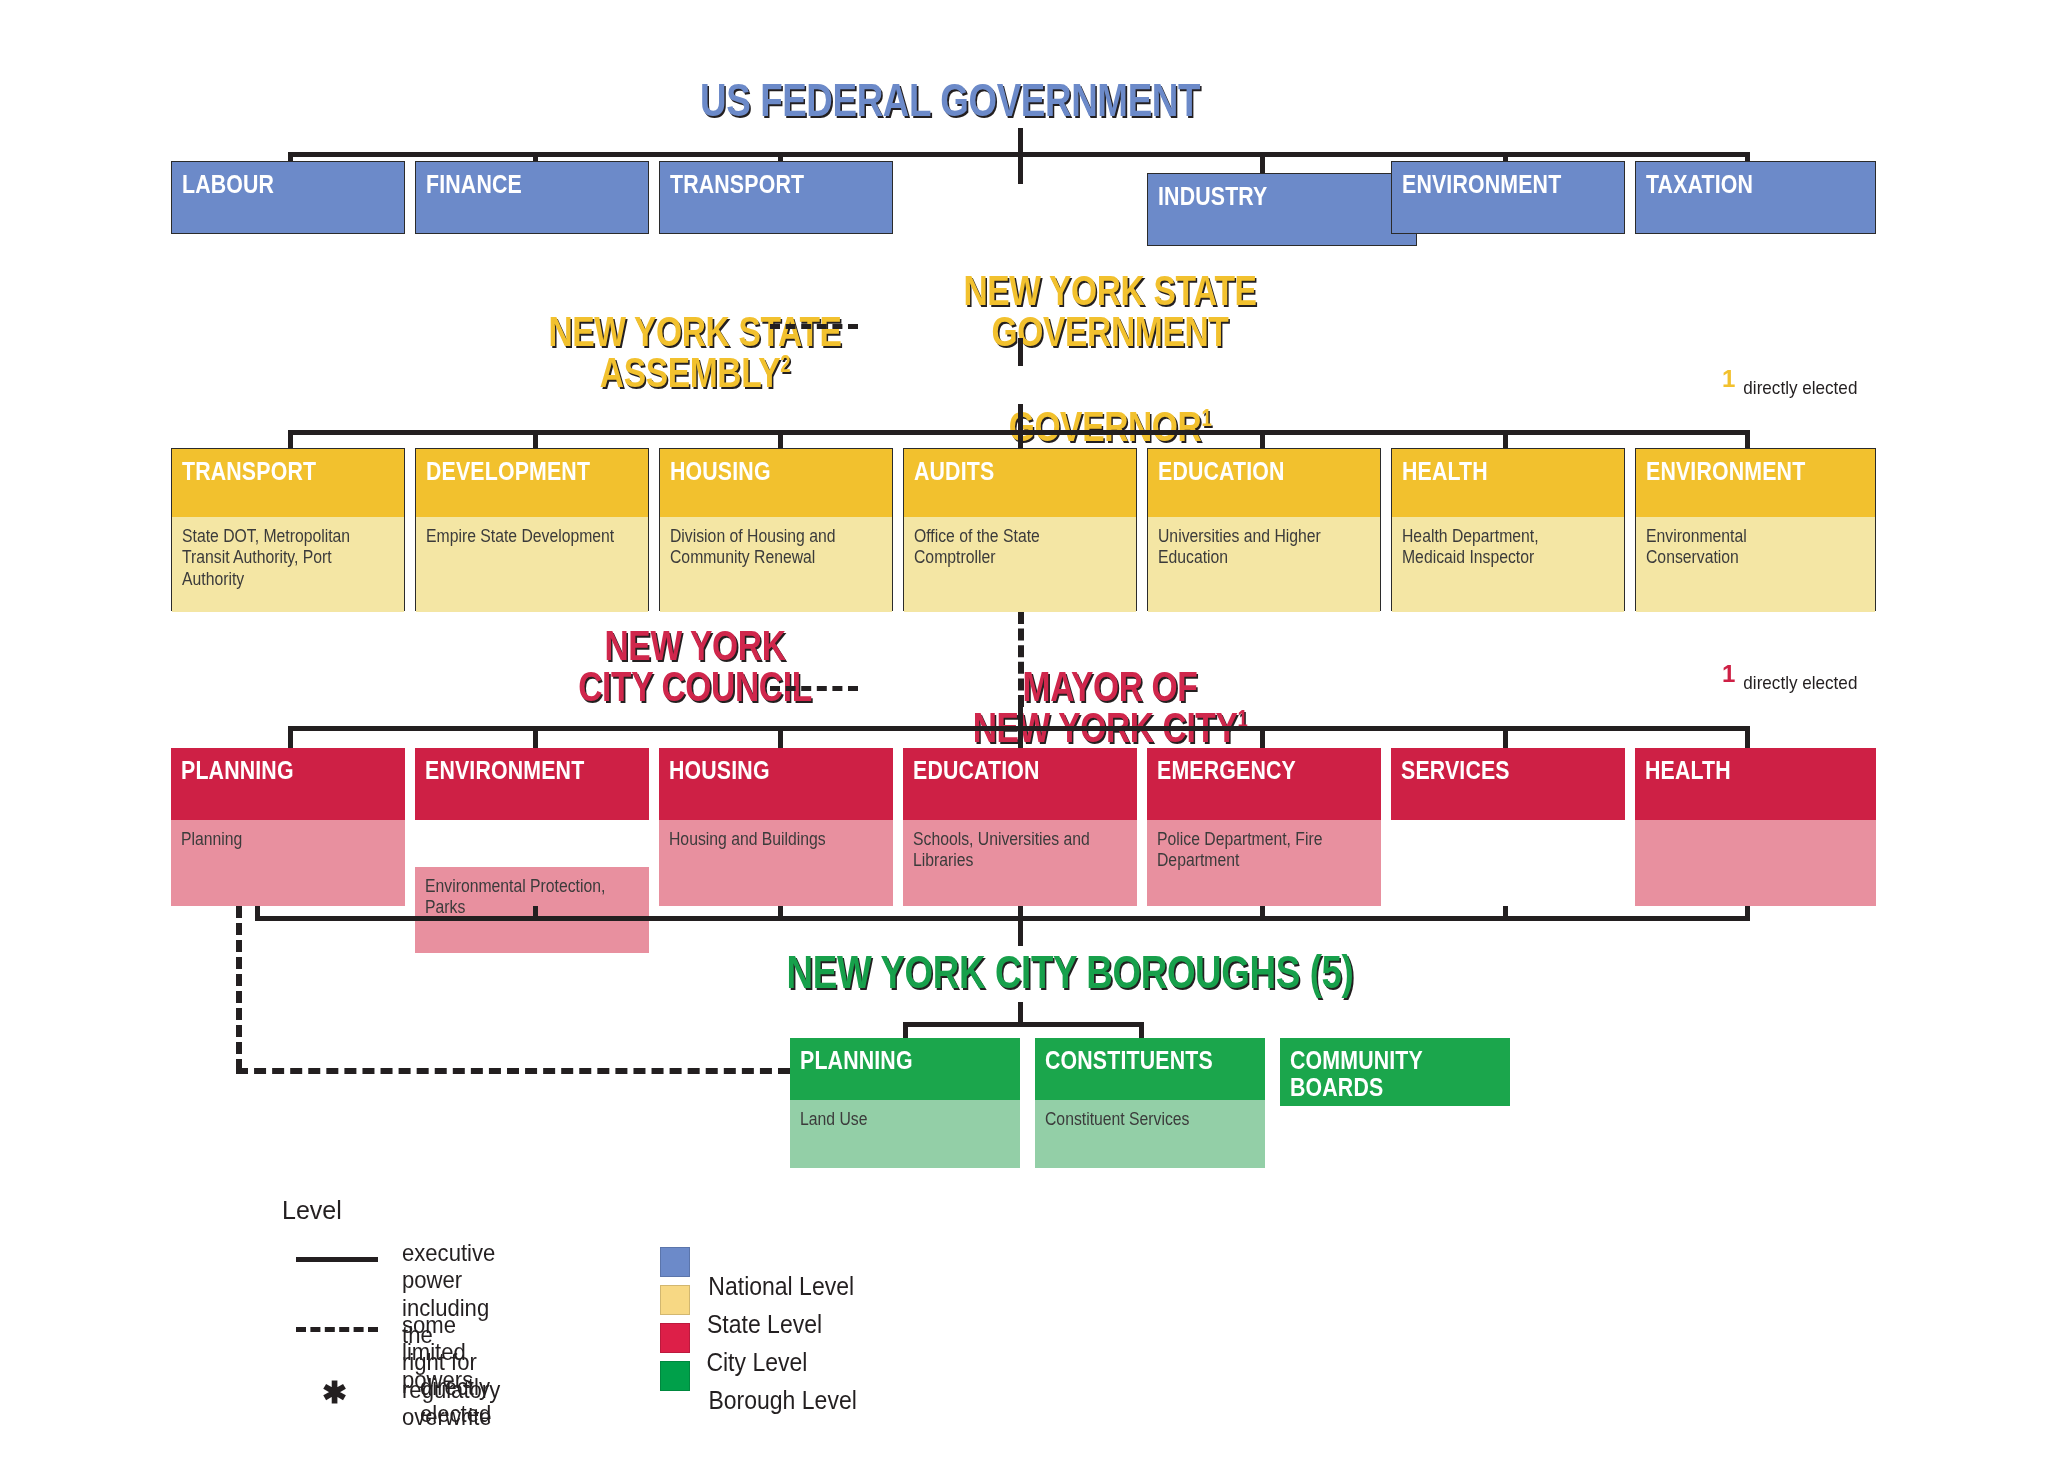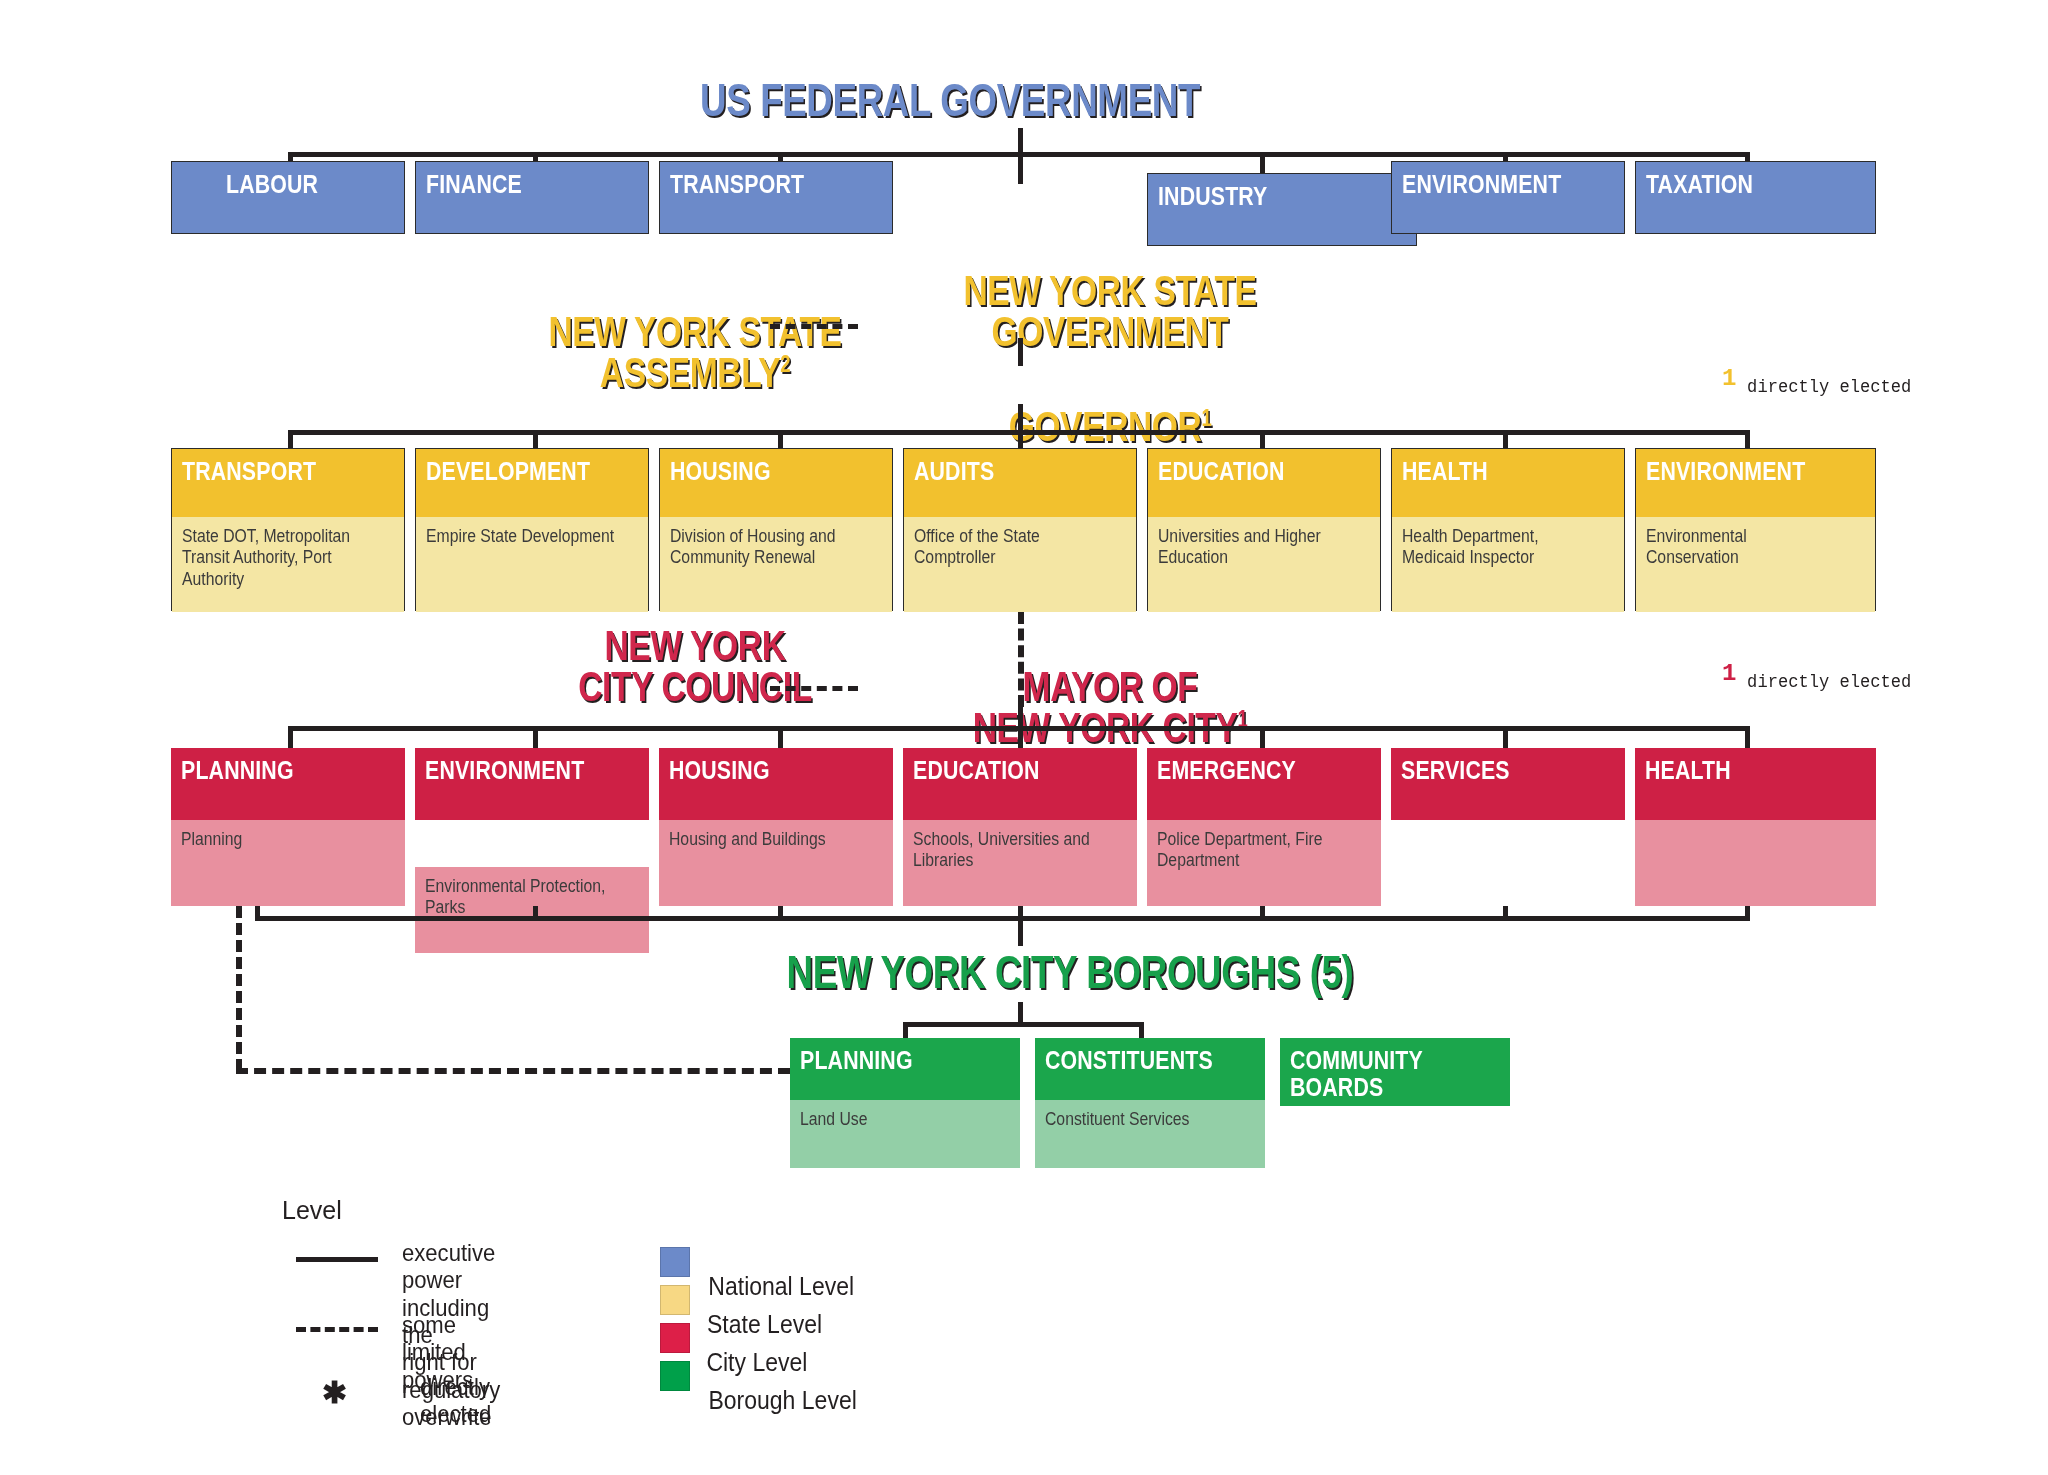--- a/index.html
+++ b/index.html
@@ -77,21 +77,21 @@
   .stB  { background: #F4E6A4; }
   .cyH  { background: #CE2045; }
   .cyB  { background: #E8909F; }
   .boH  { background: #1BA64C; }
   .boB  { background: #93CFA7; }
   .outl { border: 1.5px solid #2b2b2b; }
 
   
   .note {
     position: absolute;
-    font-family: Liberation Mono, monospace;
+    font-family: Liberation Sans, sans-serif;
     font-stretch: condensed;
     font-size: 19px;
     color: #231f20;
     white-space: nowrap;
     text-align: right;
   }
   .note .mk {
     font-weight: 700; font-size: 24px;
     vertical-align: super; margin-right: 2px;
   }
@@ -140,21 +140,21 @@
   <div class="ln vline" style="left:1018px; top:128px; height:28px;"></div>
   <div class="ln hline" style="left:288px; top:152px; width:1462px;"></div>
   <div class="ln vline" style="left:288px; top:152px; height:32px;"></div>
   <div class="ln vline" style="left:533px; top:152px; height:32px;"></div>
   <div class="ln vline" style="left:778px; top:152px; height:32px;"></div>
   <div class="ln vline" style="left:1018px; top:152px; height:32px;"></div>
   <div class="ln vline" style="left:1260px; top:152px; height:32px;"></div>
   <div class="ln vline" style="left:1503px; top:152px; height:32px;"></div>
   <div class="ln vline" style="left:1745px; top:152px; height:32px;"></div>
 
-  <div class="box nat" style="left:171px; top:161px; width:234px; height:73px;padding-left:44px;">
+  <div class="box nat" style="left:171px; top:161px; width:234px; height:73px;">
     <div class="hd"><span>LABOUR</span></div>
   </div>
   <div class="box nat" style="left:415px; top:161px; width:234px; height:73px;">
     <div class="hd"><span>FINANCE</span></div>
   </div>
   <div class="box nat" style="left:659px; top:161px; width:234px; height:73px;">
     <div class="hd"><span>TRANSPORT</span></div>
   </div>
   <div class="box nat" style="left:1147px; top:173px; width:270px; height:73px;">
     <div class="hd"><span>INDUSTRY</span></div>

